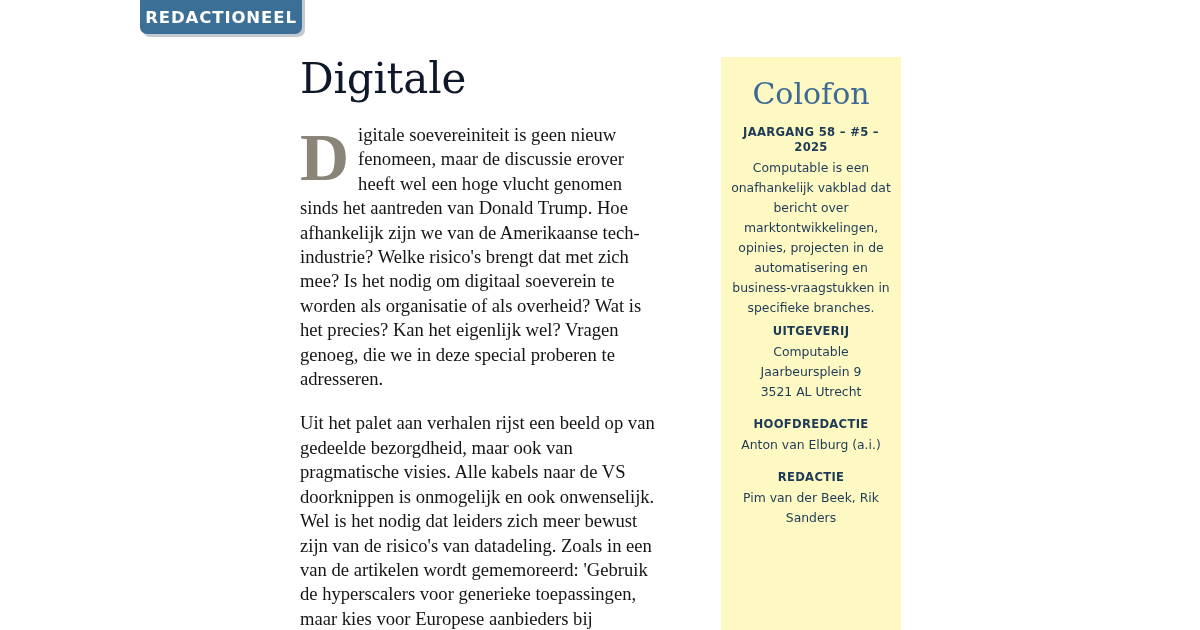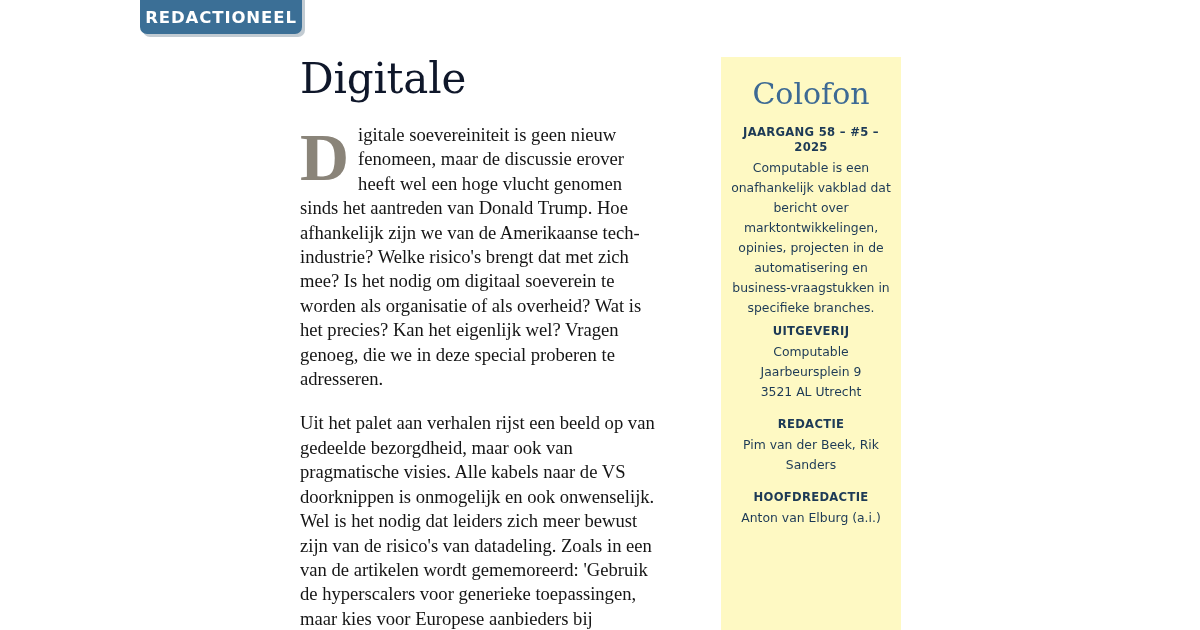--- a/index.html
+++ b/index.html
@@ -178,24 +178,24 @@
 
 
     <div class="col-block">
       <div class="col-heading">UITGEVERIJ</div>
       <div class="col-text">Computable</div>
       <div class="col-text">Jaarbeursplein 9</div>
       <div class="col-text">3521 AL Utrecht</div>
     </div>
 
     <div class="col-block">
+      <div class="col-heading">HOOFDREDACTIE</div>
+      <div class="col-text">Anton van Elburg (a.i.)</div>
+    </div>
+
+    <div class="col-block">
       <div class="col-heading">REDACTIE</div>
       <div class="col-text">Pim van der Beek, Rik Sanders</div>
     </div>
 
-    <div class="col-block">
-      <div class="col-heading">HOOFDREDACTIE</div>
-      <div class="col-text">Anton van Elburg (a.i.)</div>
-    </div>
-
   </aside>
 
 </div>
 
 </body></html>

